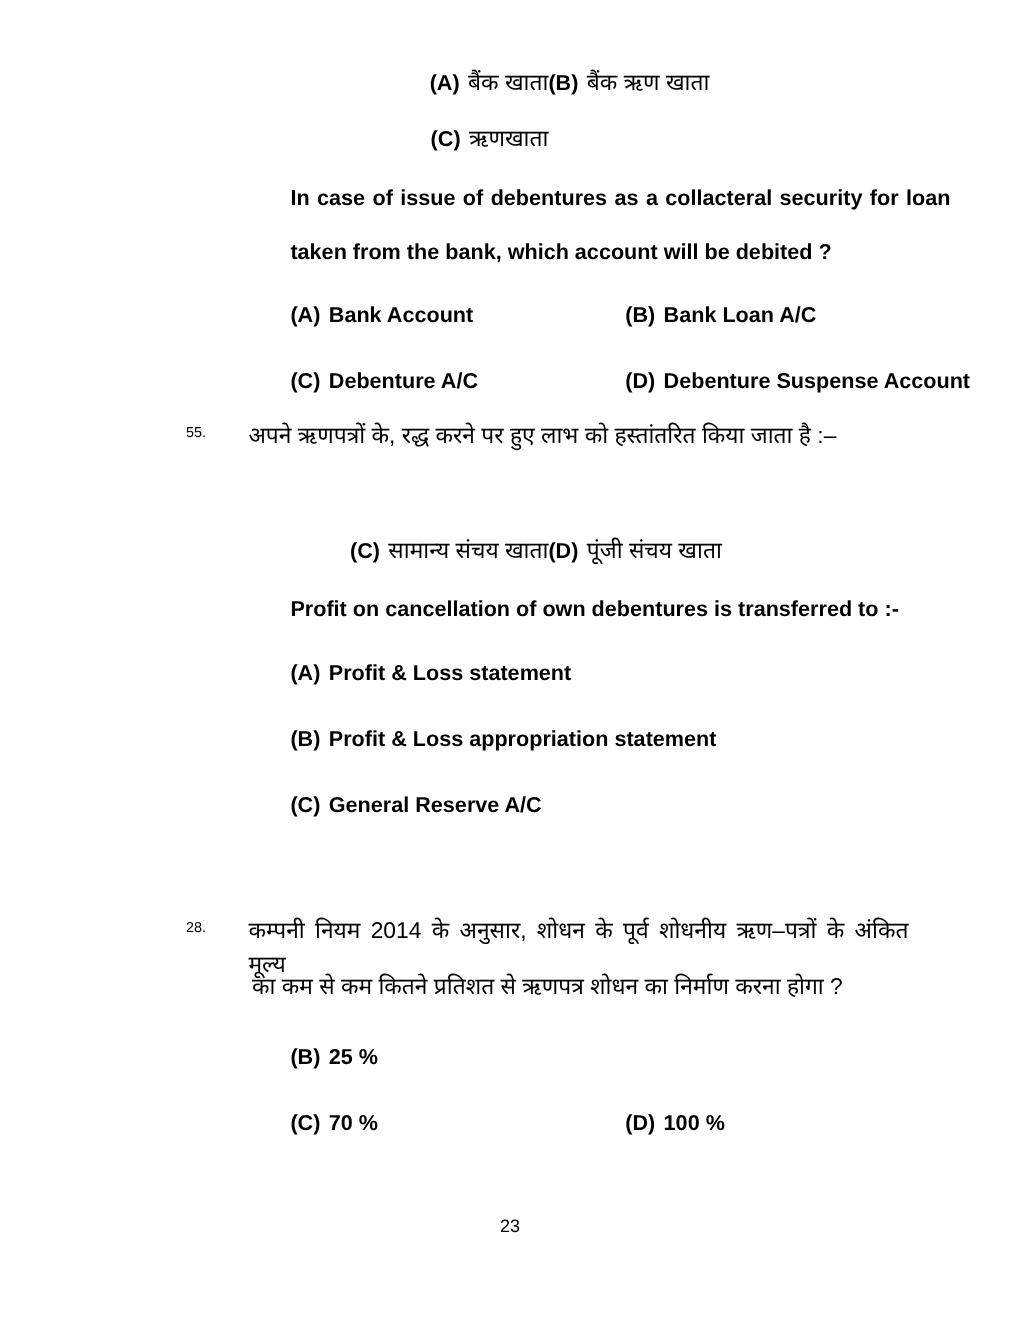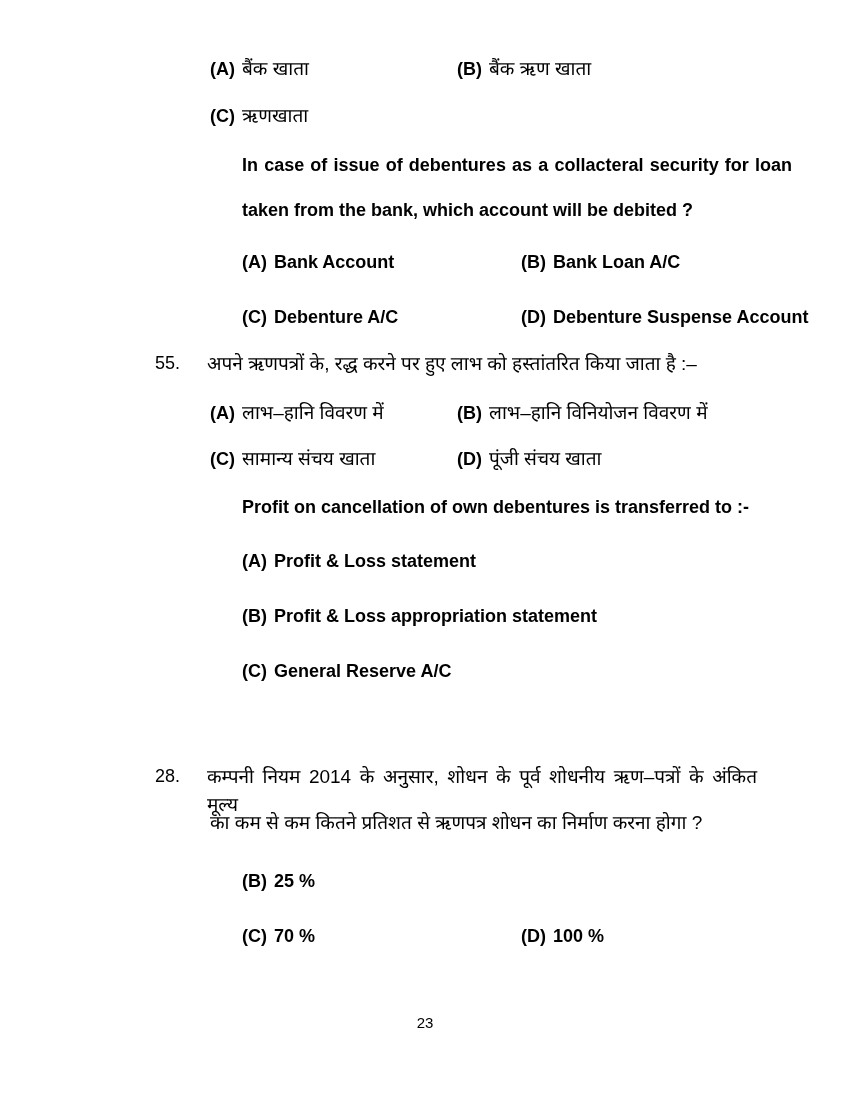--- a/index.html
+++ b/index.html
@@ -17,20 +17,21 @@
     font-family: "Liberation Sans", "DejaVu Sans", sans-serif;
     overflow: hidden;
   }
   .abs { position: absolute; }
 
   
   .hi {
     font-size: 19px;
     line-height: 28px;
     font-weight: normal;
+    text-align: right;
   }
   
   .en {
     font-size: 18px;
     line-height: 24px;
     font-weight: bold;
     margin-left: 32px;
   }
   
   .lbl {
@@ -48,21 +49,21 @@
   .col-b { flex: none; }
 
   
   .q-row {
     display: flex;
     left: 155px;
     width: 660px;
     align-items: flex-start;
   }
   .qnum {
-    font-size: 18px;
+    font-size: 12px;
     font-weight: normal;
     width: 52px;
     flex: none;
     padding-top: 3px;
   }
   .qtext { flex: none; }
 
   
   .justify-full {
     width: 550px;
@@ -114,28 +115,20 @@
     <div class="col-b en">
       <span class="lbl">(D)</span><span>Debenture Suspense Account</span>
     </div>
   </div>
 
   <div class="abs q-row" style="top:350px">
     <span class="qnum">55.</span>
     <span class="qtext hi">अपने ऋणपत्रों के, रद्ध करने पर हुए लाभ को हस्तांतरित किया जाता है :–</span>
   </div>
 
-  <div class="abs two-col" style="top:399px">
-    <div class="col-a hi">
-      <span class="lbl">(A)</span><span>लाभ–हानि विवरण में</span>
-    </div>
-    <div class="col-b hi">
-      <span class="lbl">(B)</span><span>लाभ–हानि विनियोजन विवरण में</span>
-    </div>
-  </div>
   <div class="abs two-col" style="top:445px">
     <div class="col-a hi">
       <span class="lbl">(C)</span><span>सामान्य संचय खाता</span>
     </div>
     <div class="col-b hi">
       <span class="lbl">(D)</span><span>पूंजी संचय खाता</span>
     </div>
   </div>
 
   <div class="abs en" style="top:549px; left:210px">

